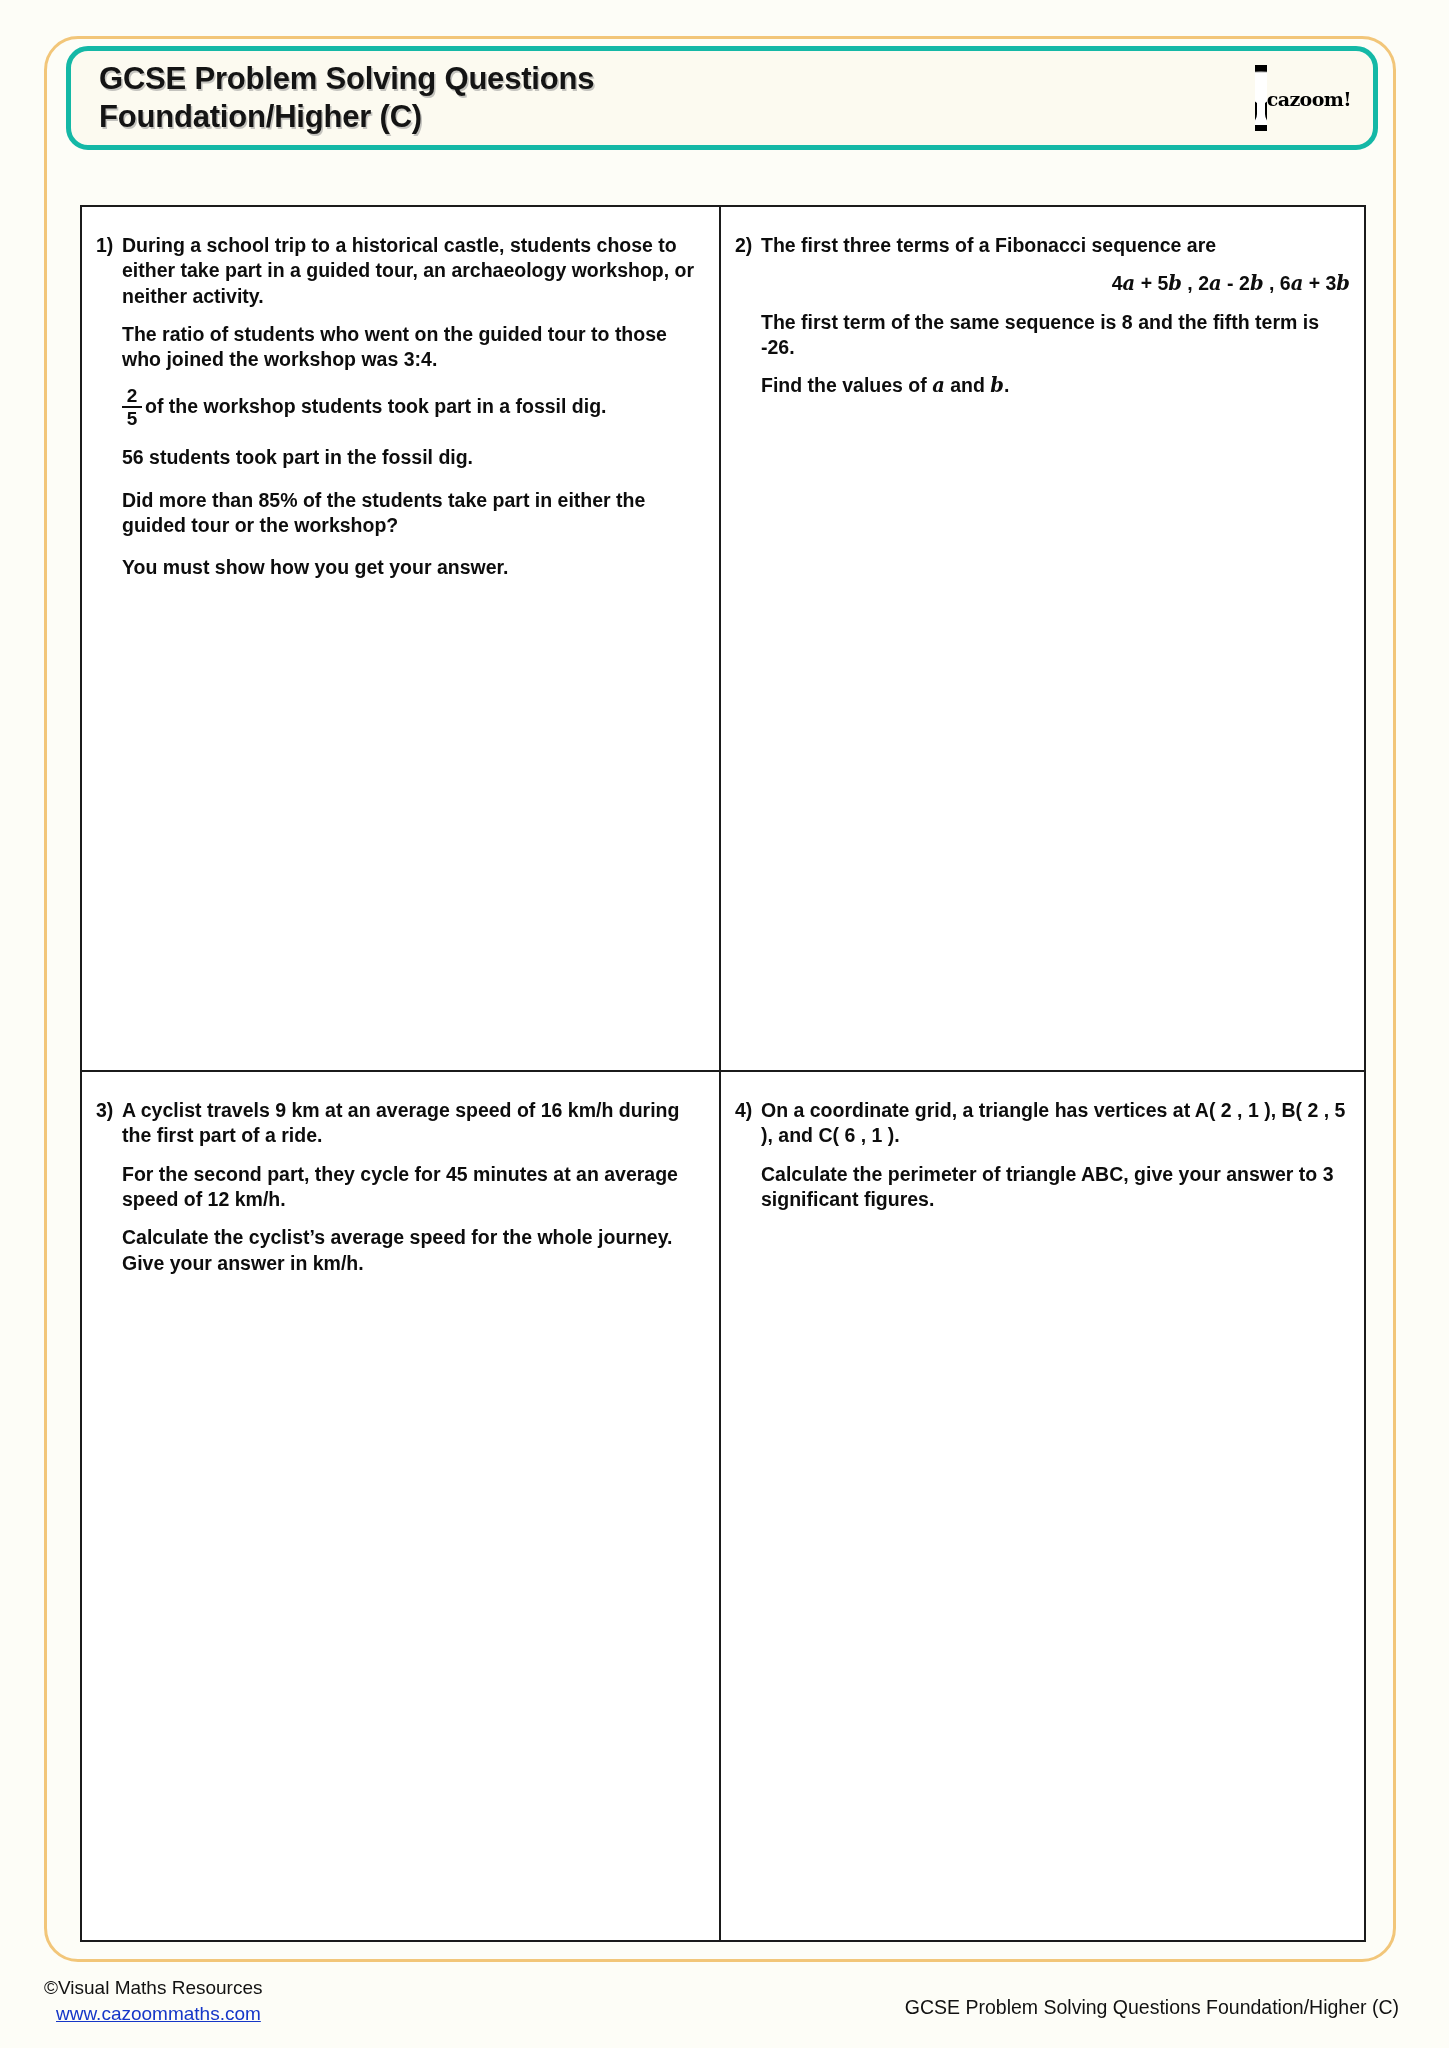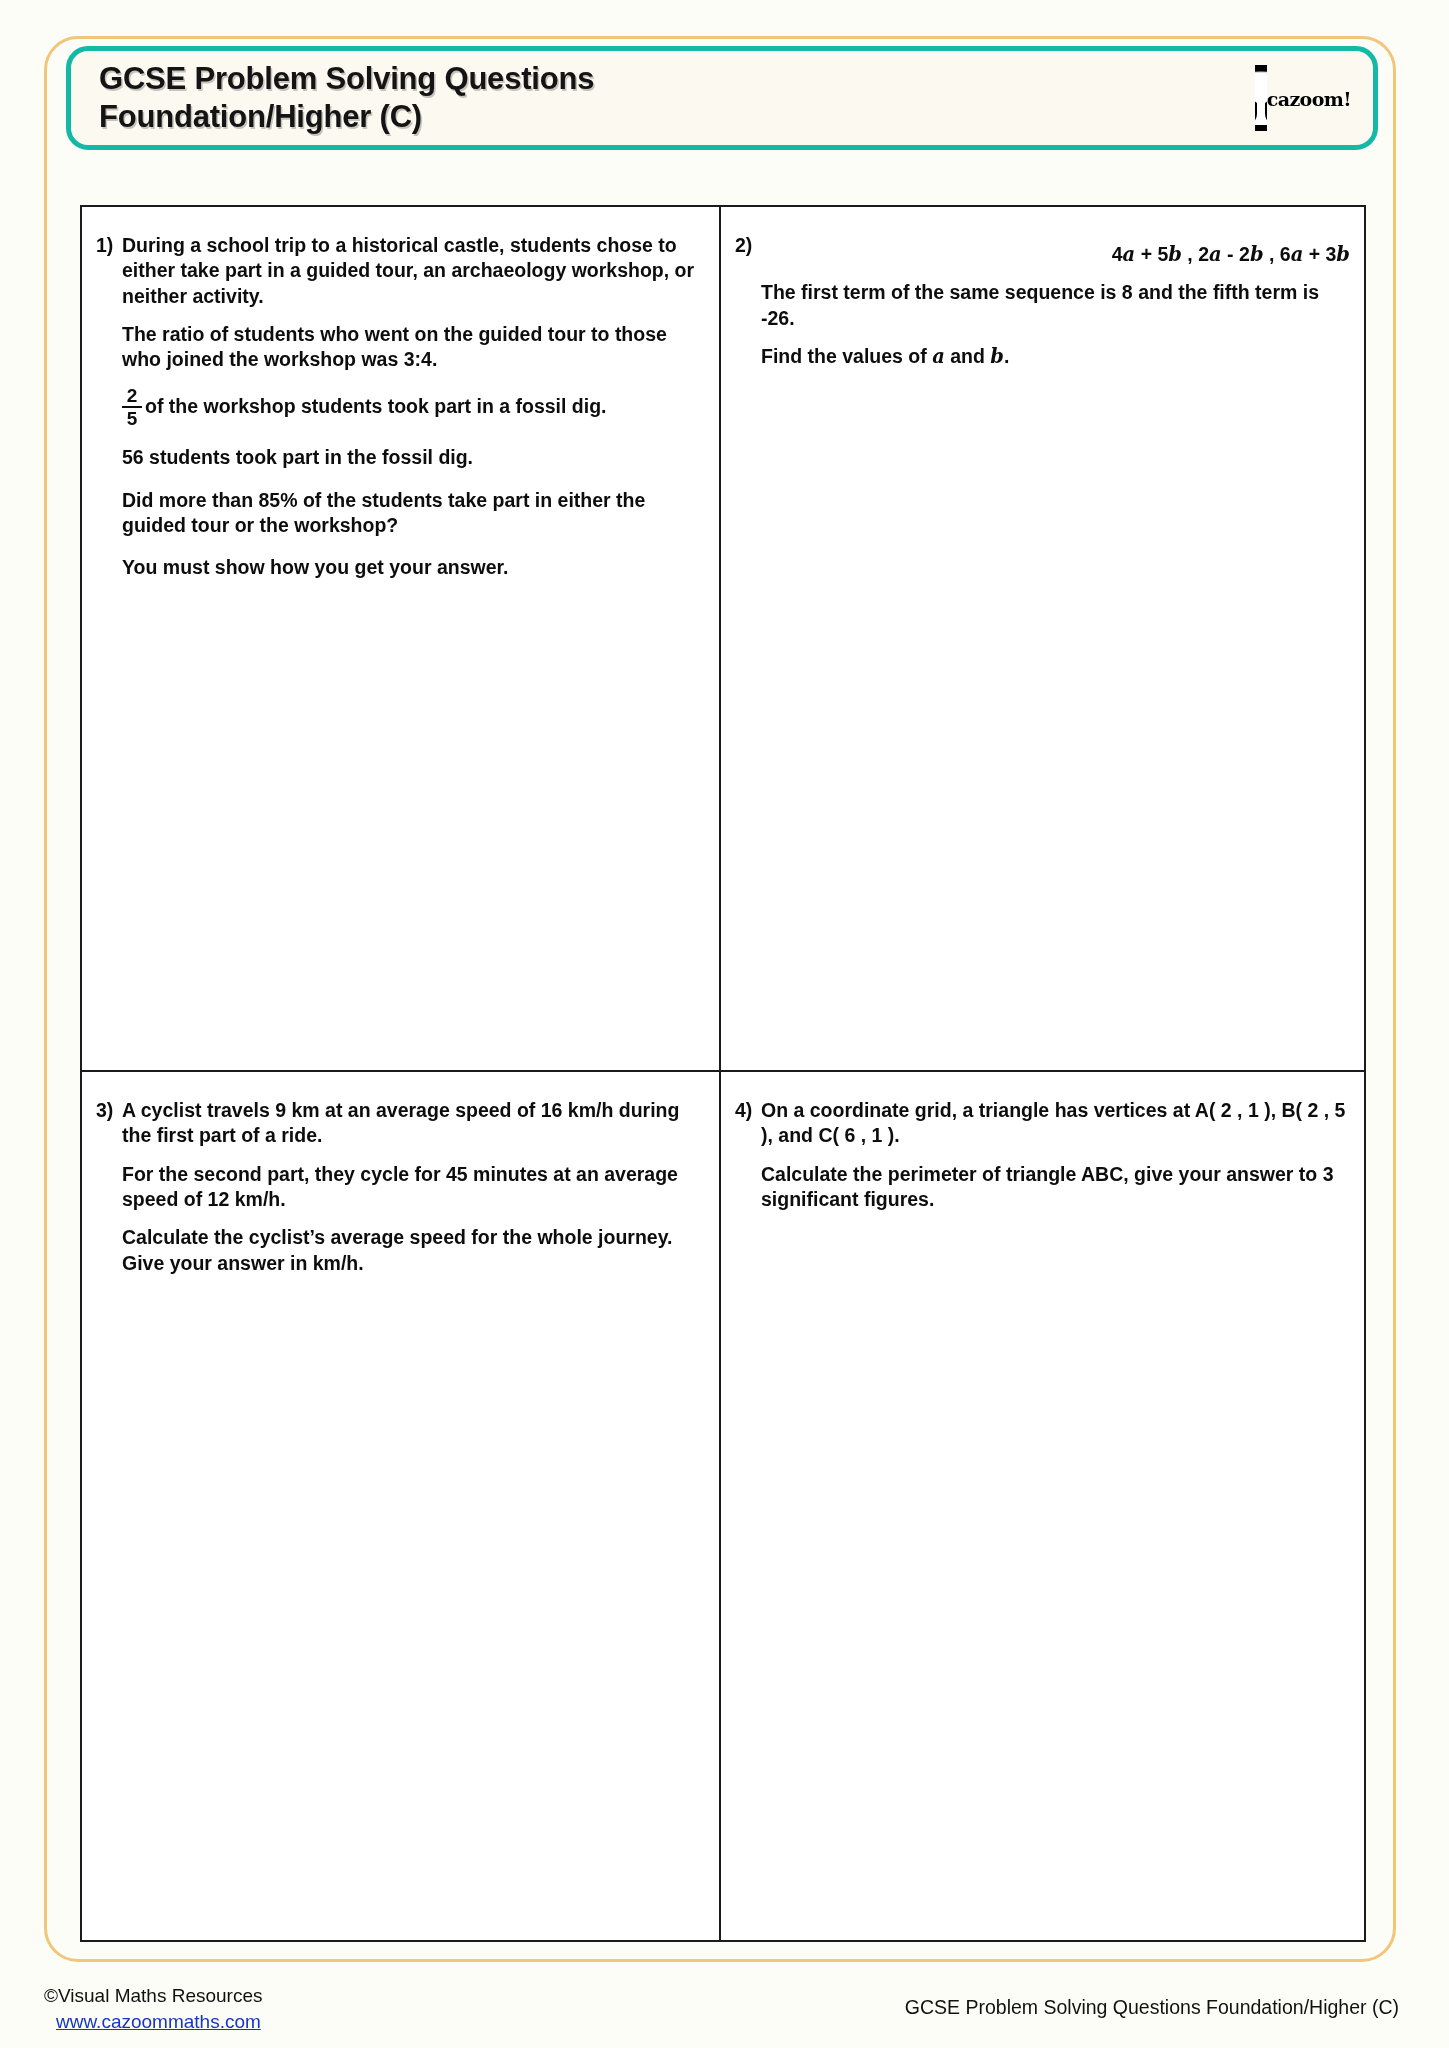--- a/index.html
+++ b/index.html
@@ -174,21 +174,21 @@
     left: 0;
     top: 1975px;
     width: 1449px;
     height: 70px;
     font-size: 19px;
     color: #111;
   }
   .footer-left {
     position: absolute;
     left: 44px;
-    top: 8px;
+    top: 0;
     line-height: 1.35;
   }
   .footer-link {
     color: #1536c8;
     text-decoration: underline;
     display: block;
     margin-left: 12px;
   }
   .footer-right {
     position: absolute;
@@ -238,20 +238,21 @@
         <p class="para">Did more than 85% of the students take part in either the guided tour or the workshop?</p>
         <p class="para">You must show how you get your answer.</p>
       </div>
     </div>
   </div>
 
   <div class="cell row-top">
     <div class="q">
       <div class="q-num">2)</div>
       <div class="q-body">
+        <p class="para tight">The first three terms of a Fibonacci sequence are</p>
         <p class="para centered">
           <span>4<span class="mathvar">a</span> + 5<span class="mathvar">b</span> , 2<span class="mathvar">a</span> - 2<span class="mathvar">b</span> , 6<span class="mathvar">a</span> + 3<span class="mathvar">b</span></span>
         </p>
         <p class="para tight">The first term of the same sequence is 8 and the fifth term is -26.</p>
         <p class="para">
           <span>Find the values of </span><span class="mathvar">a</span><span> and </span><span class="mathvar">b</span><span>.</span>
         </p>
       </div>
     </div>
   </div>

